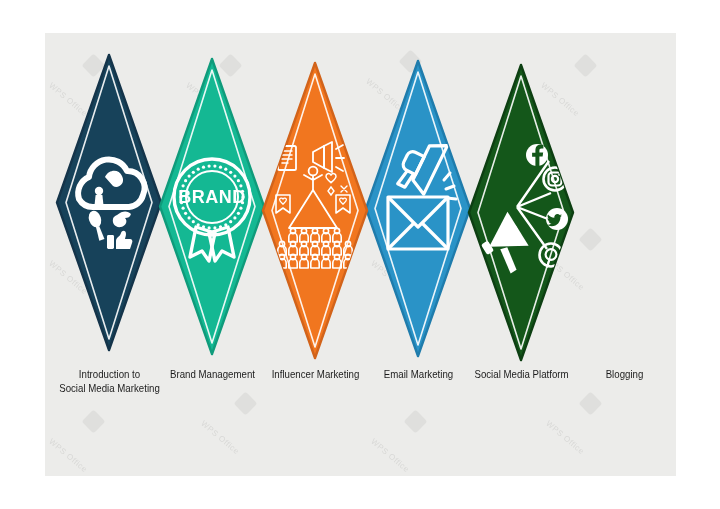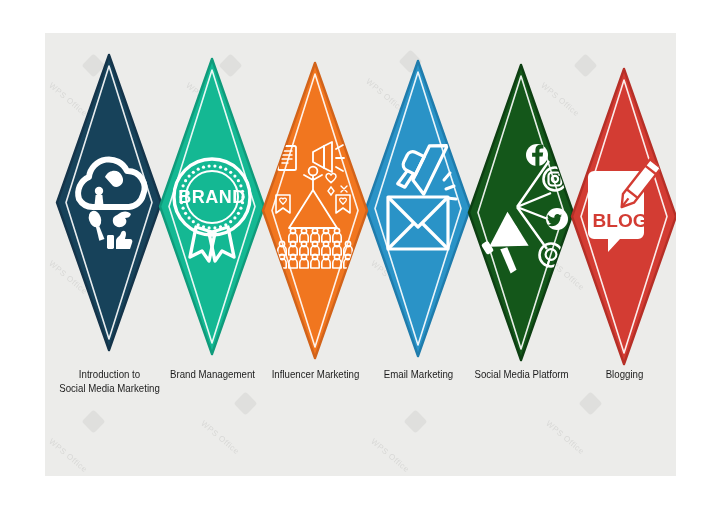--- a/index.html
+++ b/index.html
@@ -389,41 +389,18 @@
       </g>
     </g>
             </g>
       </svg>
         </div>
         <div class="label">
           <div>Social Media Platform</div>
         </div>
       </div>
       <div class="item" style="left: 527px;">
-        <div class="dia-wrap">
-      <svg viewBox="0 0 105 320" xmlns="http://www.w3.org/2000/svg">
-        <defs>
-          <clipPath id="clip5">
-                <path d="M52,32 L104,179.5 L52,327 L0,179.5 Z"></path>
-              </clipPath>
-        </defs>
-        <path d="M52,32 L104,179.5 L52,327 L0,179.5 Z" fill="#d33c33" stroke="#b62f27" stroke-width="2.4" stroke-linejoin="round"></path>
-        <path d="M52,43 L95,179.5 L52,316 L9,179.5 Z" fill="none" stroke="#ffffff" stroke-width="1.6" opacity=".9" stroke-linejoin="round"></path>
-        <g clip-path="url(#clip5)">
-    <g transform="translate(52,168)">
-      <path d="M-30,-34 h44 a6,6 0 0 1 6,6 v56 a6,6 0 0 1 -6,6 h-18 l-12,13 v-13 h-14 a6,6 0 0 1 -6,-6 v-56 a6,6 0 0 1 6,-6 z" fill="#ffffff"></path>
-      <g transform="translate(18,-24) rotate(38)">
-        <path d="M-7,-22 l14,0 l0,44 l-7,11 l-7,-11 z" fill="#ffffff" stroke="#d33c33" stroke-width="2.4" stroke-linejoin="round"></path>
-        <path d="M-7,16 h14" stroke="#d33c33" stroke-width="2.4"></path>
-        <path d="M-7,-14 h14" stroke="#d33c33" stroke-width="2.4"></path>
-        <path d="M0,22 v11" stroke="#d33c33" stroke-width="2.2"></path>
-      </g>
-      <text x="-4" y="22" text-anchor="middle" fill="#d33c33" font-family="Liberation Sans, sans-serif" font-size="19" font-weight="bold">BLOG</text>
-    </g>
-            </g>
-      </svg>
-        </div>
         <div class="label">
           <div>Blogging</div>
         </div>
       </div>
     </div>
 </div>
 
 </body></html>

